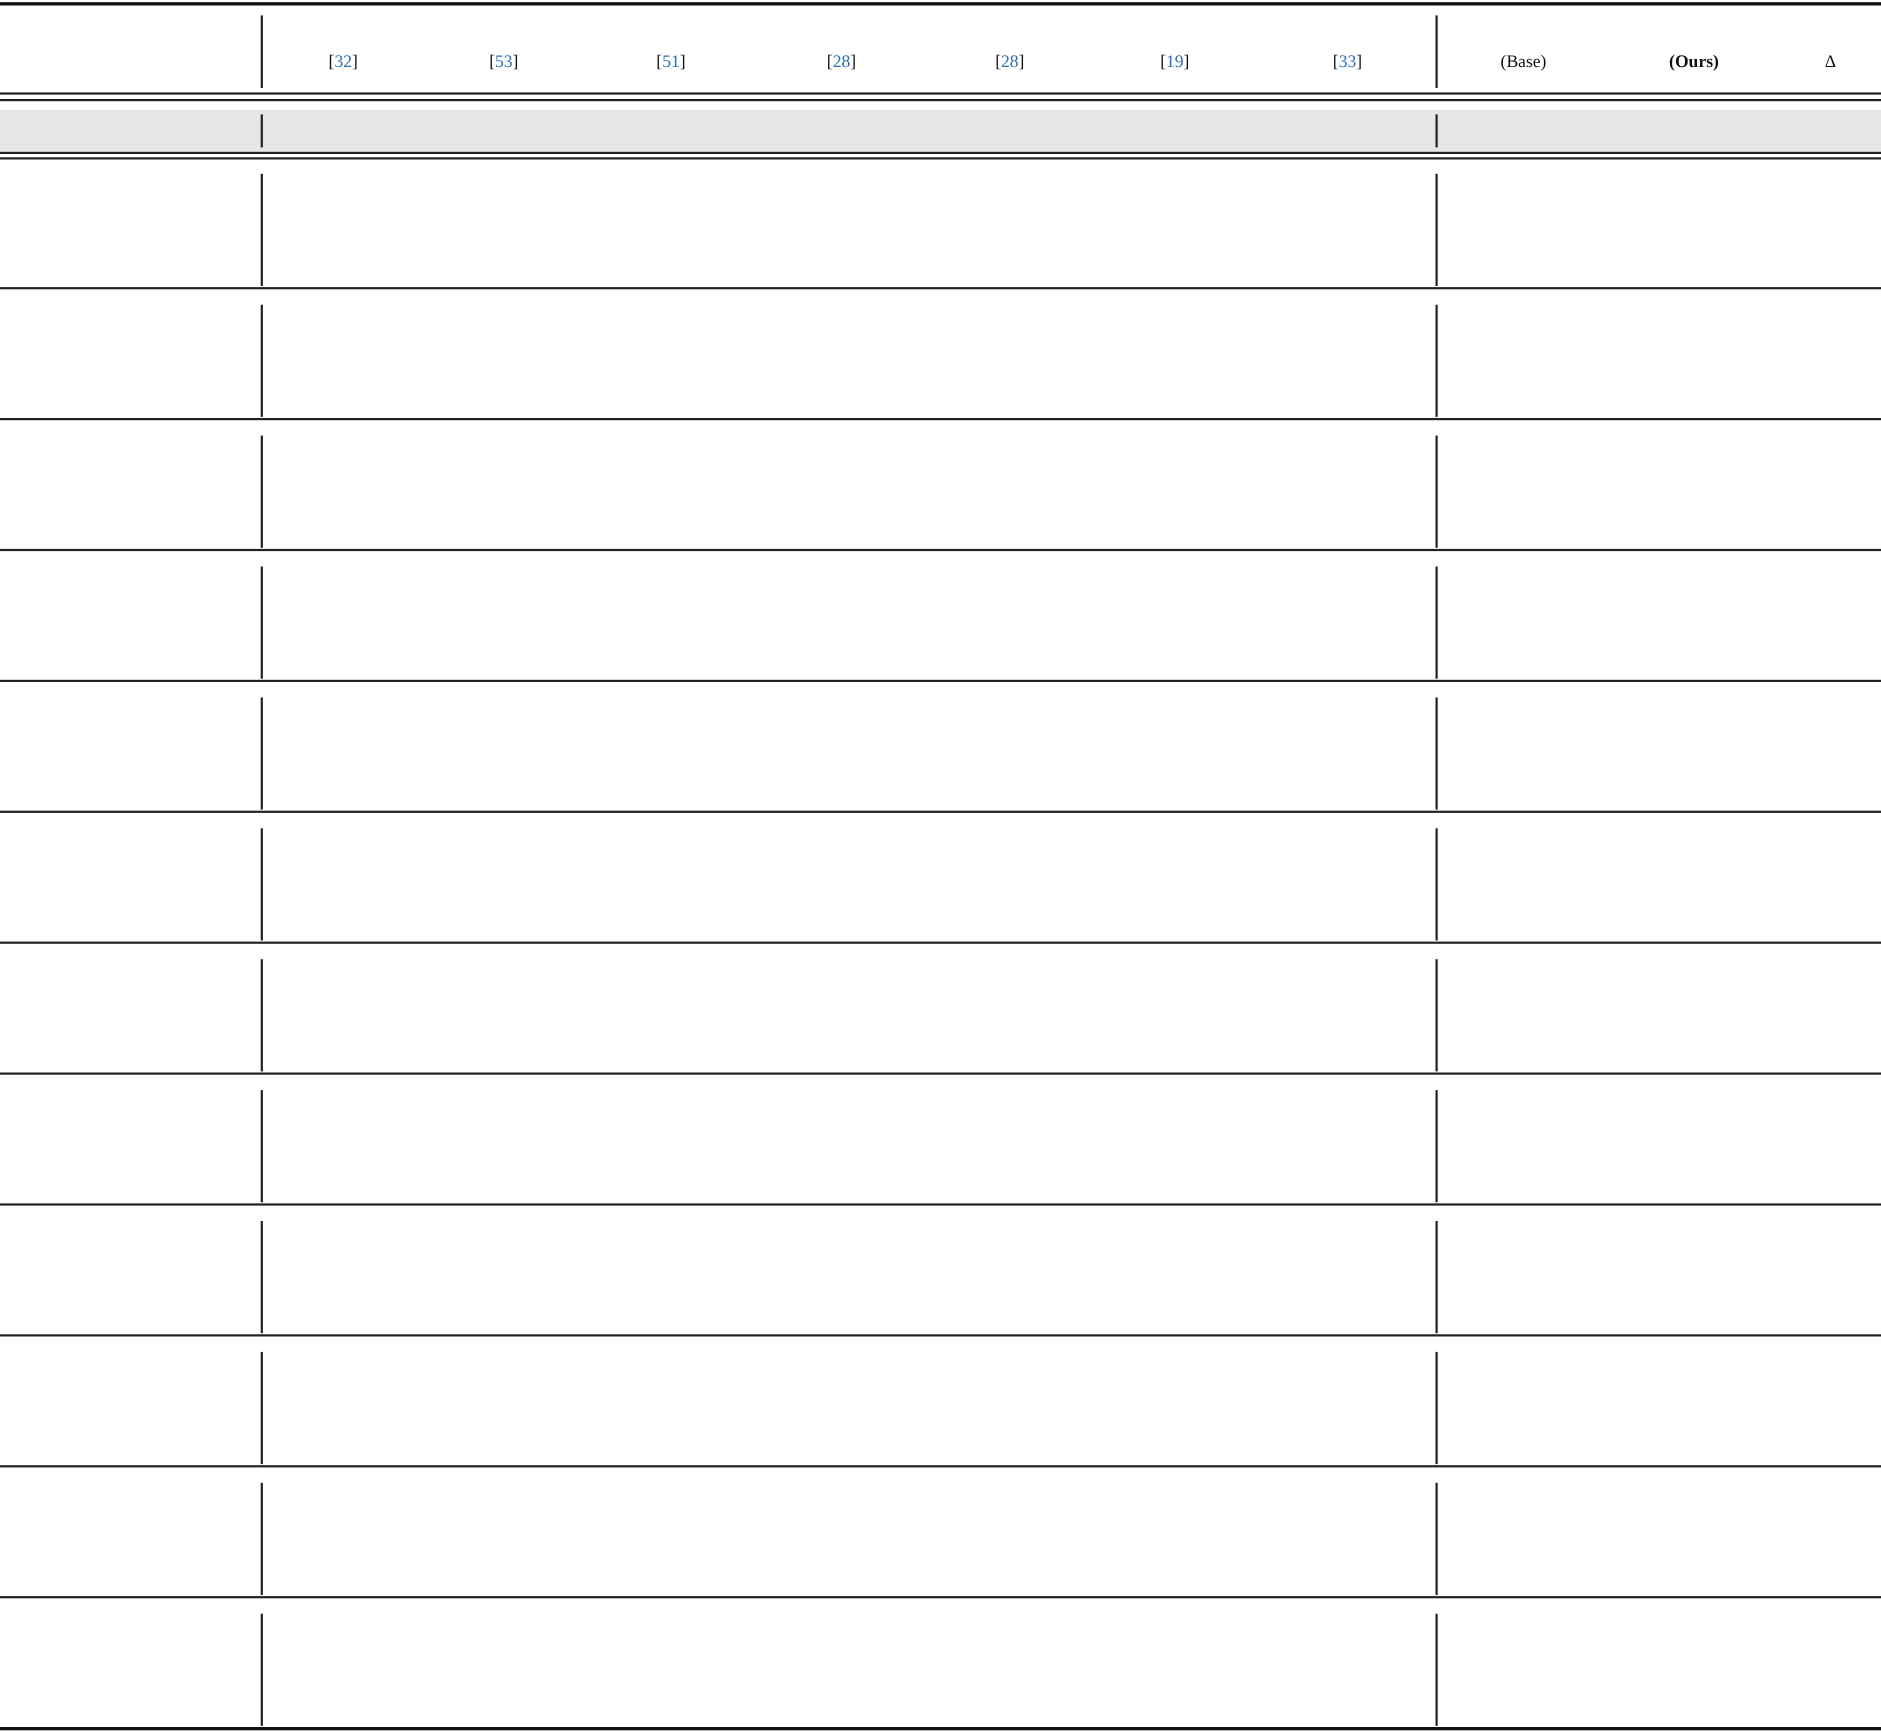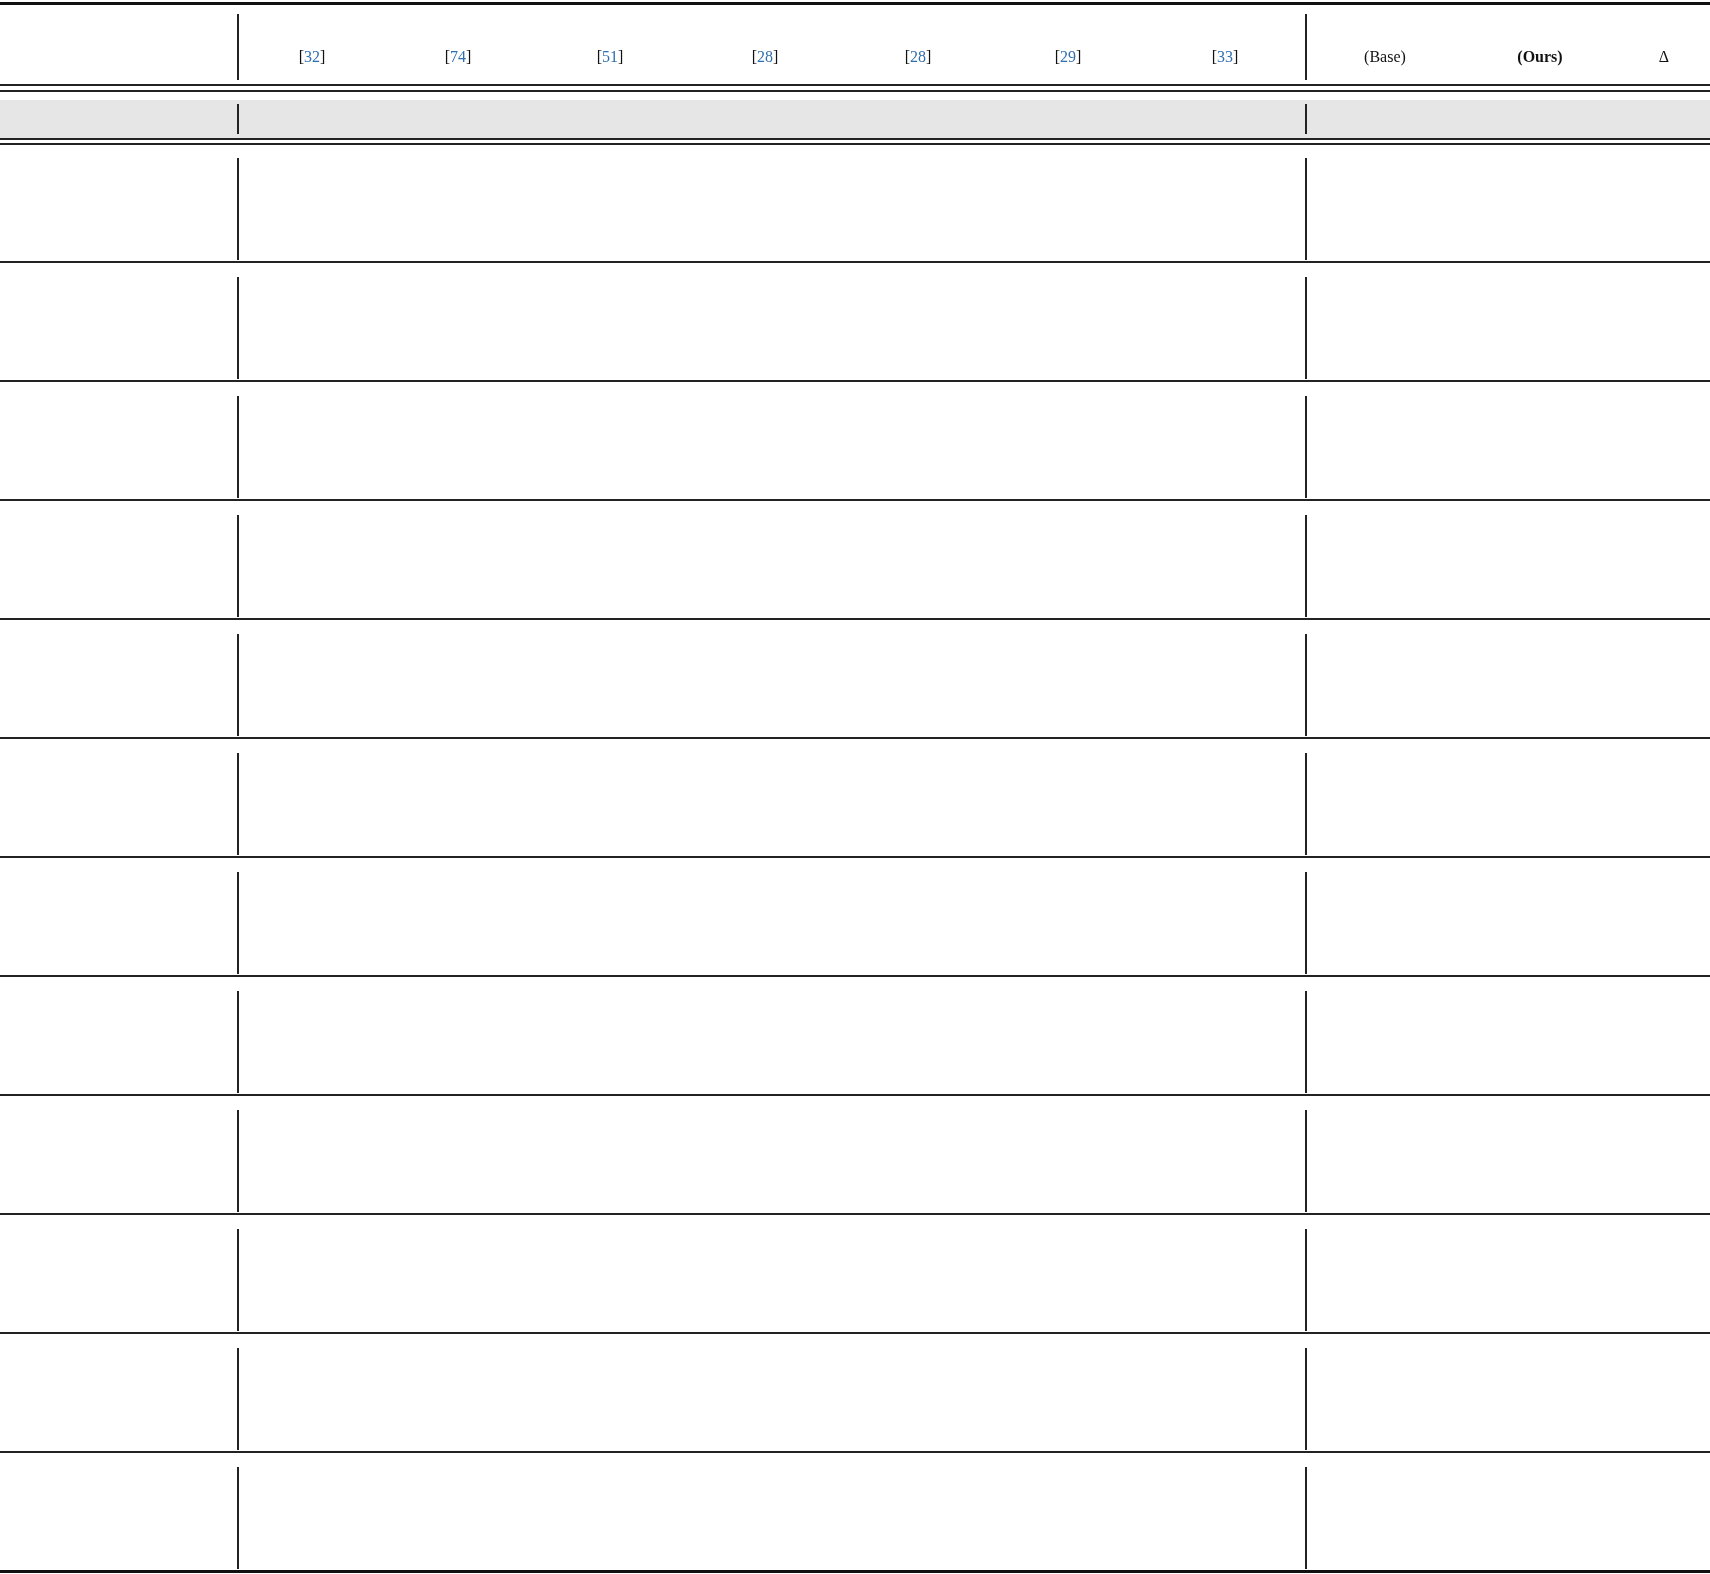--- a/index.html
+++ b/index.html
@@ -27,29 +27,29 @@
     <div class="rule-top" style="top: 2px;"></div>
     <div class="rule-thin" style="top: 84px;"></div>
     <div class="rule-thin" style="top: 90px;"></div>
     <div class="shade" style="top: 100px; height: 38px;"></div>
     <div class="rule-thin" style="top: 138px;"></div>
     <div class="rule-thin" style="top: 143px;"></div>
     <div class="cell left" style="left: 8px; top: 26px;"></div>
     <div class="cell" style="left: 222px; width: 180px; top: 8px;"></div>
     <div class="cell" style="left: 222px; width: 180px; top: 40px;">[<span class="cite">32</span>]</div>
     <div class="cell" style="left: 368px; width: 180px; top: 8px;"></div>
-    <div class="cell" style="left: 368px; width: 180px; top: 40px;">[<span class="cite">74</span>]</div>
+    <div class="cell" style="left: 368px; width: 180px; top: 40px;">[<span class="cite">53</span>]</div>
     <div class="cell" style="left: 520px; width: 180px; top: 8px;"></div>
     <div class="cell" style="left: 520px; width: 180px; top: 40px;">[<span class="cite">51</span>]</div>
     <div class="cell" style="left: 675px; width: 180px; top: 8px;"></div>
     <div class="cell" style="left: 675px; width: 180px; top: 40px;">[<span class="cite">28</span>]</div>
     <div class="cell" style="left: 828px; width: 180px; top: 8px;"></div>
     <div class="cell" style="left: 828px; width: 180px; top: 40px;">[<span class="cite">28</span>]</div>
     <div class="cell" style="left: 978px; width: 180px; top: 8px;"></div>
-    <div class="cell" style="left: 978px; width: 180px; top: 40px;">[<span class="cite">29</span>]</div>
+    <div class="cell" style="left: 978px; width: 180px; top: 40px;">[<span class="cite">19</span>]</div>
     <div class="cell" style="left: 1135px; width: 180px; top: 8px;"></div>
     <div class="cell" style="left: 1135px; width: 180px; top: 40px;">[<span class="cite">33</span>]</div>
     <div class="cell" style="left: 1295px; width: 180px; top: 8px;"></div>
     <div class="cell" style="left: 1295px; width: 180px; top: 40px;">(Base)</div>
     <div class="cell bold" style="left: 1450px; width: 180px; top: 8px;"></div>
     <div class="cell bold" style="left: 1450px; width: 180px; top: 40px;">(Ours)</div>
     <div class="cell" style="left: 1574px; width: 180px; top: 8px;"></div>
     <div class="cell" style="left: 1574px; width: 180px; top: 40px;">Δ</div>
     <div class="vline" style="left: 237px; top: 14px; height: 66px;"></div>
     <div class="vline" style="left: 1305px; top: 14px; height: 66px;"></div>

